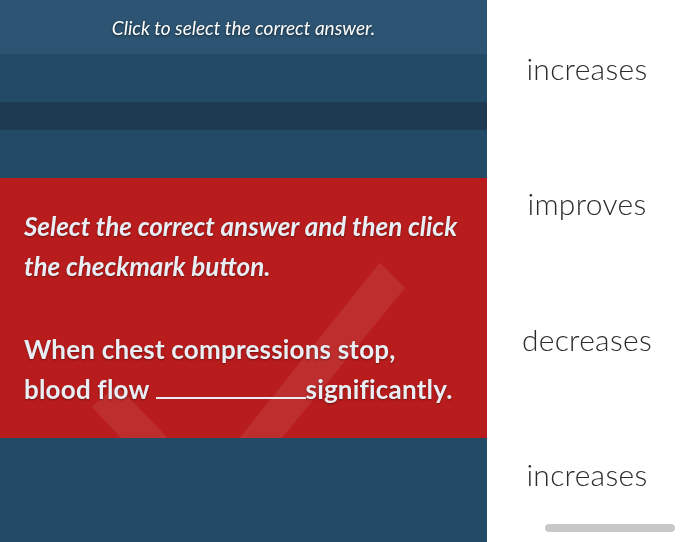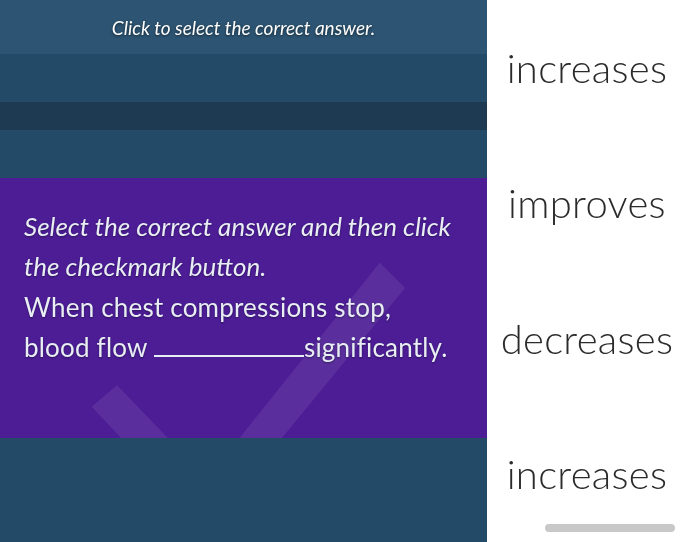--- a/index.html
+++ b/index.html
@@ -2,29 +2,29 @@
 <html><head>
 <meta charset="utf-8">
 <style>
   * { margin: 0; padding: 0; box-sizing: border-box; }
   html, body { width: 687px; height: 542px; overflow: hidden; font-family: "Lato", "Helvetica Neue", Arial, sans-serif; }
   .app { display: flex; width: 687px; height: 542px; background: #fff; position: relative; }
   .left-panel { width: 528px; height: 100%; background: #234a66; display: flex; flex-direction: column; gap: 48px; }
   .header-bar { background: #2d5573; height: 54px; display: flex; align-items: center; justify-content: center; }
   .header-text { color: #fff; font-size: 19px; font-style: italic; text-shadow: 0 1px 3px rgba(0,0,0,0.6); }
   .spacer-top { height: 28px; background: #1d3a52; }
-  .question-area { flex: 1; background: #4c1d95; padding: 28px 24px 0 24px; position: relative; overflow: hidden; }
+  .question-area { flex: 1; background: #b91c1c; padding: 28px 24px 0 24px; position: relative; overflow: hidden; font-weight: bold; }
   .checkmark-bg { position: absolute; top: 0; left: 50%; transform: translateX(-50%); width: 360px; height: 400px; opacity: 0.08; pointer-events: none; }
   .checkmark-bg svg { width: 100%; height: 100%; }
   .instruction { color: #e8eef3; font-size: 26px; font-style: italic; line-height: 1.55; position: relative; z-index: 1; text-shadow: 0 1px 2px rgba(0,0,0,0.4); }
-  .question { color: #e8eef3; font-size: 26px; line-height: 1.55; position: relative; z-index: 1; text-shadow: 0 1px 2px rgba(0,0,0,0.4); letter-spacing: 0.2px; }
+  .question { color: #e8eef3; font-size: 26px; line-height: 1.55; margin-top: 42px; position: relative; z-index: 1; text-shadow: 0 1px 2px rgba(0,0,0,0.4); letter-spacing: 0.2px; }
   .blank { display: inline-block; border-bottom: 2px solid #e8eef3; width: 150px; vertical-align: baseline; }
   .spacer-bottom { height: 56px; background: #234a66; }
   .right-panel { width: 217px; height: 100%; background: #fff; display: flex; flex-direction: column; }
-  .option { flex: 1; display: flex; align-items: center; justify-content: center; font-size: 40px; color: #2b2b2b; font-weight: 300; cursor: pointer; user-select: none; letter-spacing: 0.3px; }
+  .option { flex: 1; display: flex; align-items: center; justify-content: center; font-size: 30px; color: #2b2b2b; font-weight: 300; cursor: pointer; user-select: none; letter-spacing: 0.3px; }
   .progress-track { position: absolute; bottom: 10px; left: 345px; right: 12px; height: 8px; background: transparent; border-radius: 4px; }
   .progress-thumb { position: absolute; right: 0; top: 0; height: 8px; width: 130px; background: #c8c8c8; border-radius: 4px; }
 </style>
 </head>
 <body>
 
 <div class="app">
 
   <div class="left-panel">
     <div class="header-bar">

